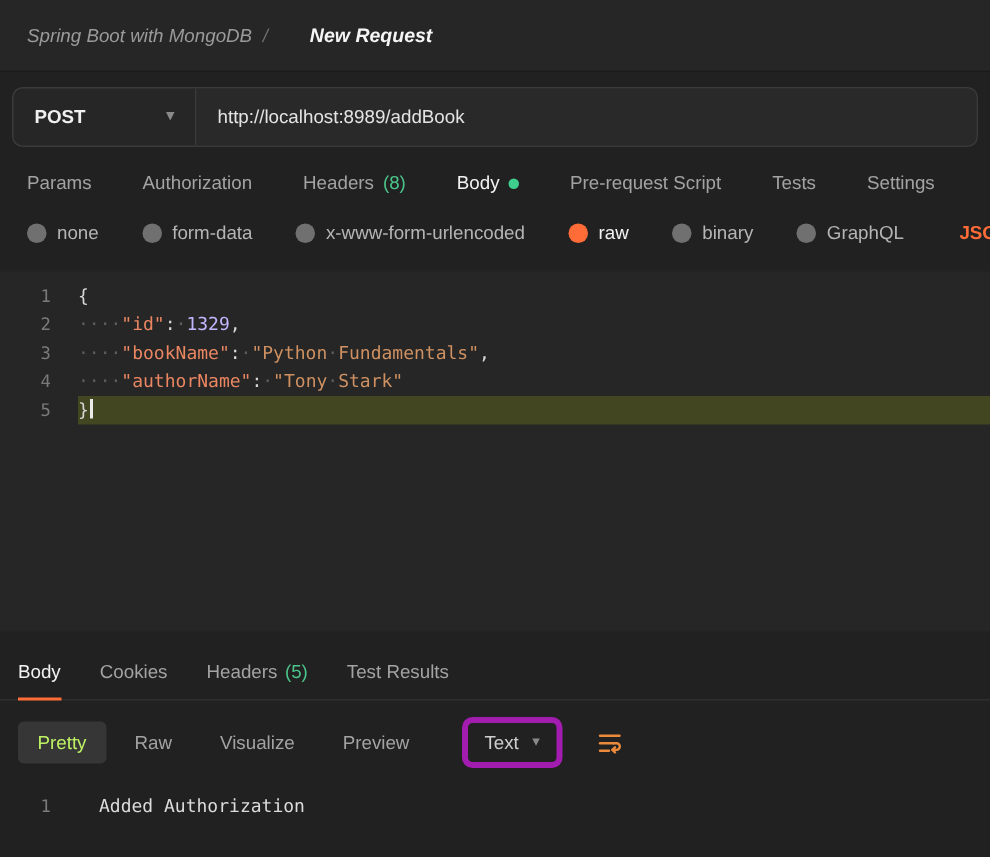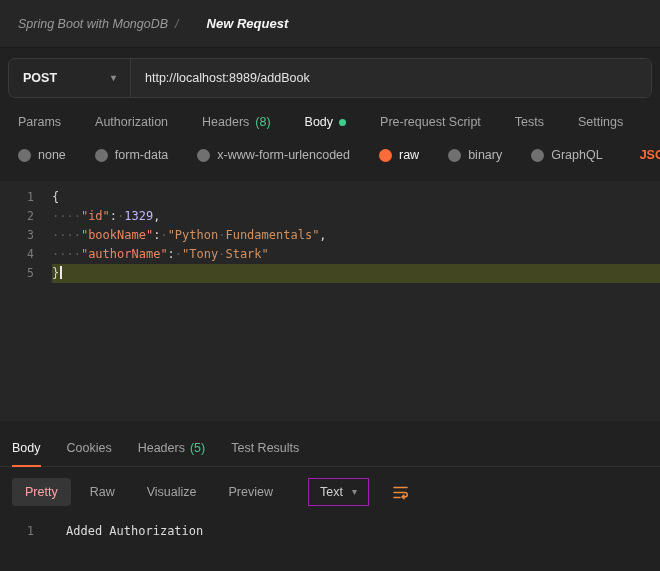--- a/index.html
+++ b/index.html
@@ -71,23 +71,23 @@
   
   .resp-tabs {
     display:flex; align-items:flex-start; gap:26px; padding:14px 12px 0;
     color:#a3a3a3; border-bottom:1px solid #2f2f2f; margin-top:6px;
   }
   .resp-tab { display:flex; gap:5px; padding-bottom:10px; cursor:pointer; white-space:nowrap; }
   .resp-tab.active { color:#f2f2f2; border-bottom:2px solid #ff6c37; margin-bottom:-1px; }
 
   .resp-toolbar { display:flex; align-items:center; padding:11px 12px 6px; color:#a3a3a3; gap:6px; }
   .view-tab { padding:7px 13px; border-radius:4px; cursor:pointer; }
-  .view-tab.active { background:#363636; color:#fca5a5; }
+  .view-tab.active { background:#363636; color:#bef264; }
   .format-select {
-    margin-left:16px; border:1px solid #a21caf; border-radius:0; padding:6px 11px;
+    margin-left:16px; border:4px solid #a21caf; border-radius:7px; padding:6px 11px;
     display:flex; align-items:center; gap:9px; color:#cfcfcf; cursor:pointer;
   }
   .wrap-icon { margin-left:16px; display:flex; align-items:center; cursor:pointer; }
 
   .resp-body { font-family:"DejaVu Sans Mono","Liberation Mono",monospace; font-size:12px; line-height:19px; padding-top:10px; }
   .resp-line { display:flex; }
   .resp-gutter { width:52px; flex:none; text-align:right; padding-right:18px; color:#7a7a7a; font-size:11.5px; }
   .resp-code { color:#dcdcdc; padding-left:14px; white-space:pre; }
 </style>
 </head>

